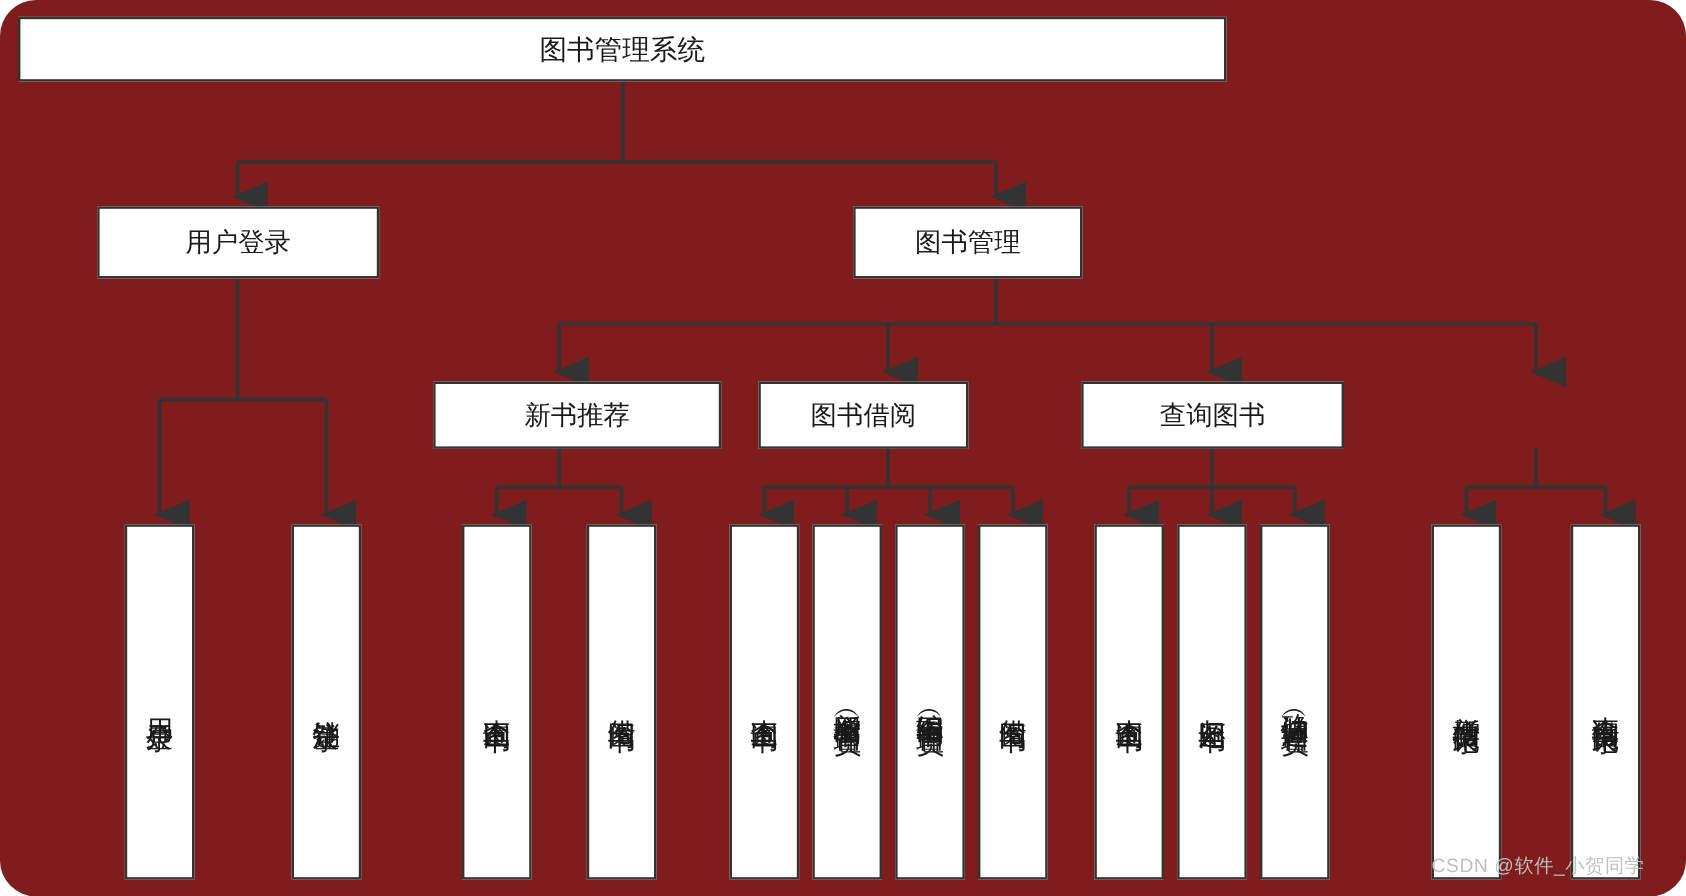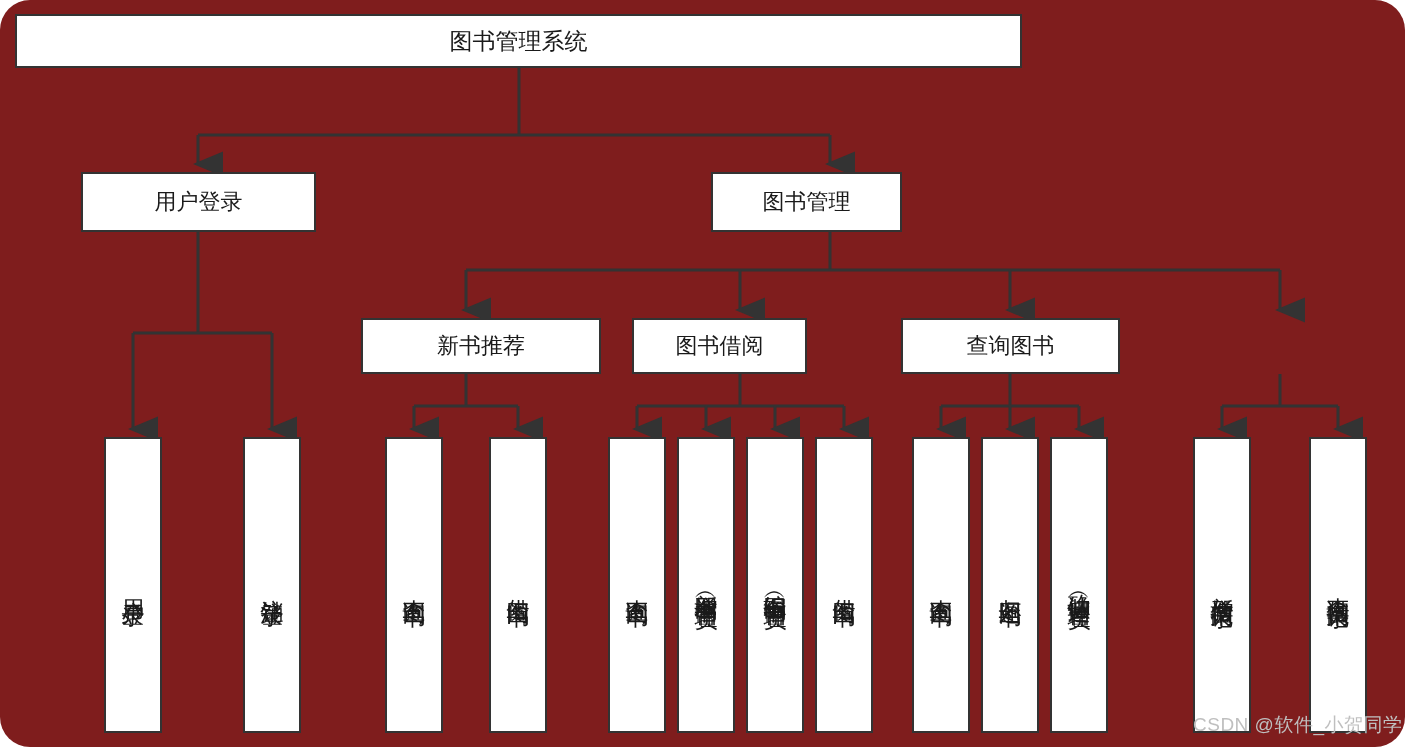--- a/index.html
+++ b/index.html
@@ -53,21 +53,21 @@
   
   .v-node .node-label {
     writing-mode: vertical-rl;
     text-orientation: upright;
     font-size: 23px;
     letter-spacing: 2px;
     line-height: 1;
   }
   .watermark {
     position: absolute;
-    font-size: 19px;
+    font-size: 16px;
     color: #bfbfbf;
     white-space: nowrap;
     z-index: 5;
     letter-spacing: 0.5px;
   }
 </style>
 </head>
 <body>
 
 <div id="canvas">

